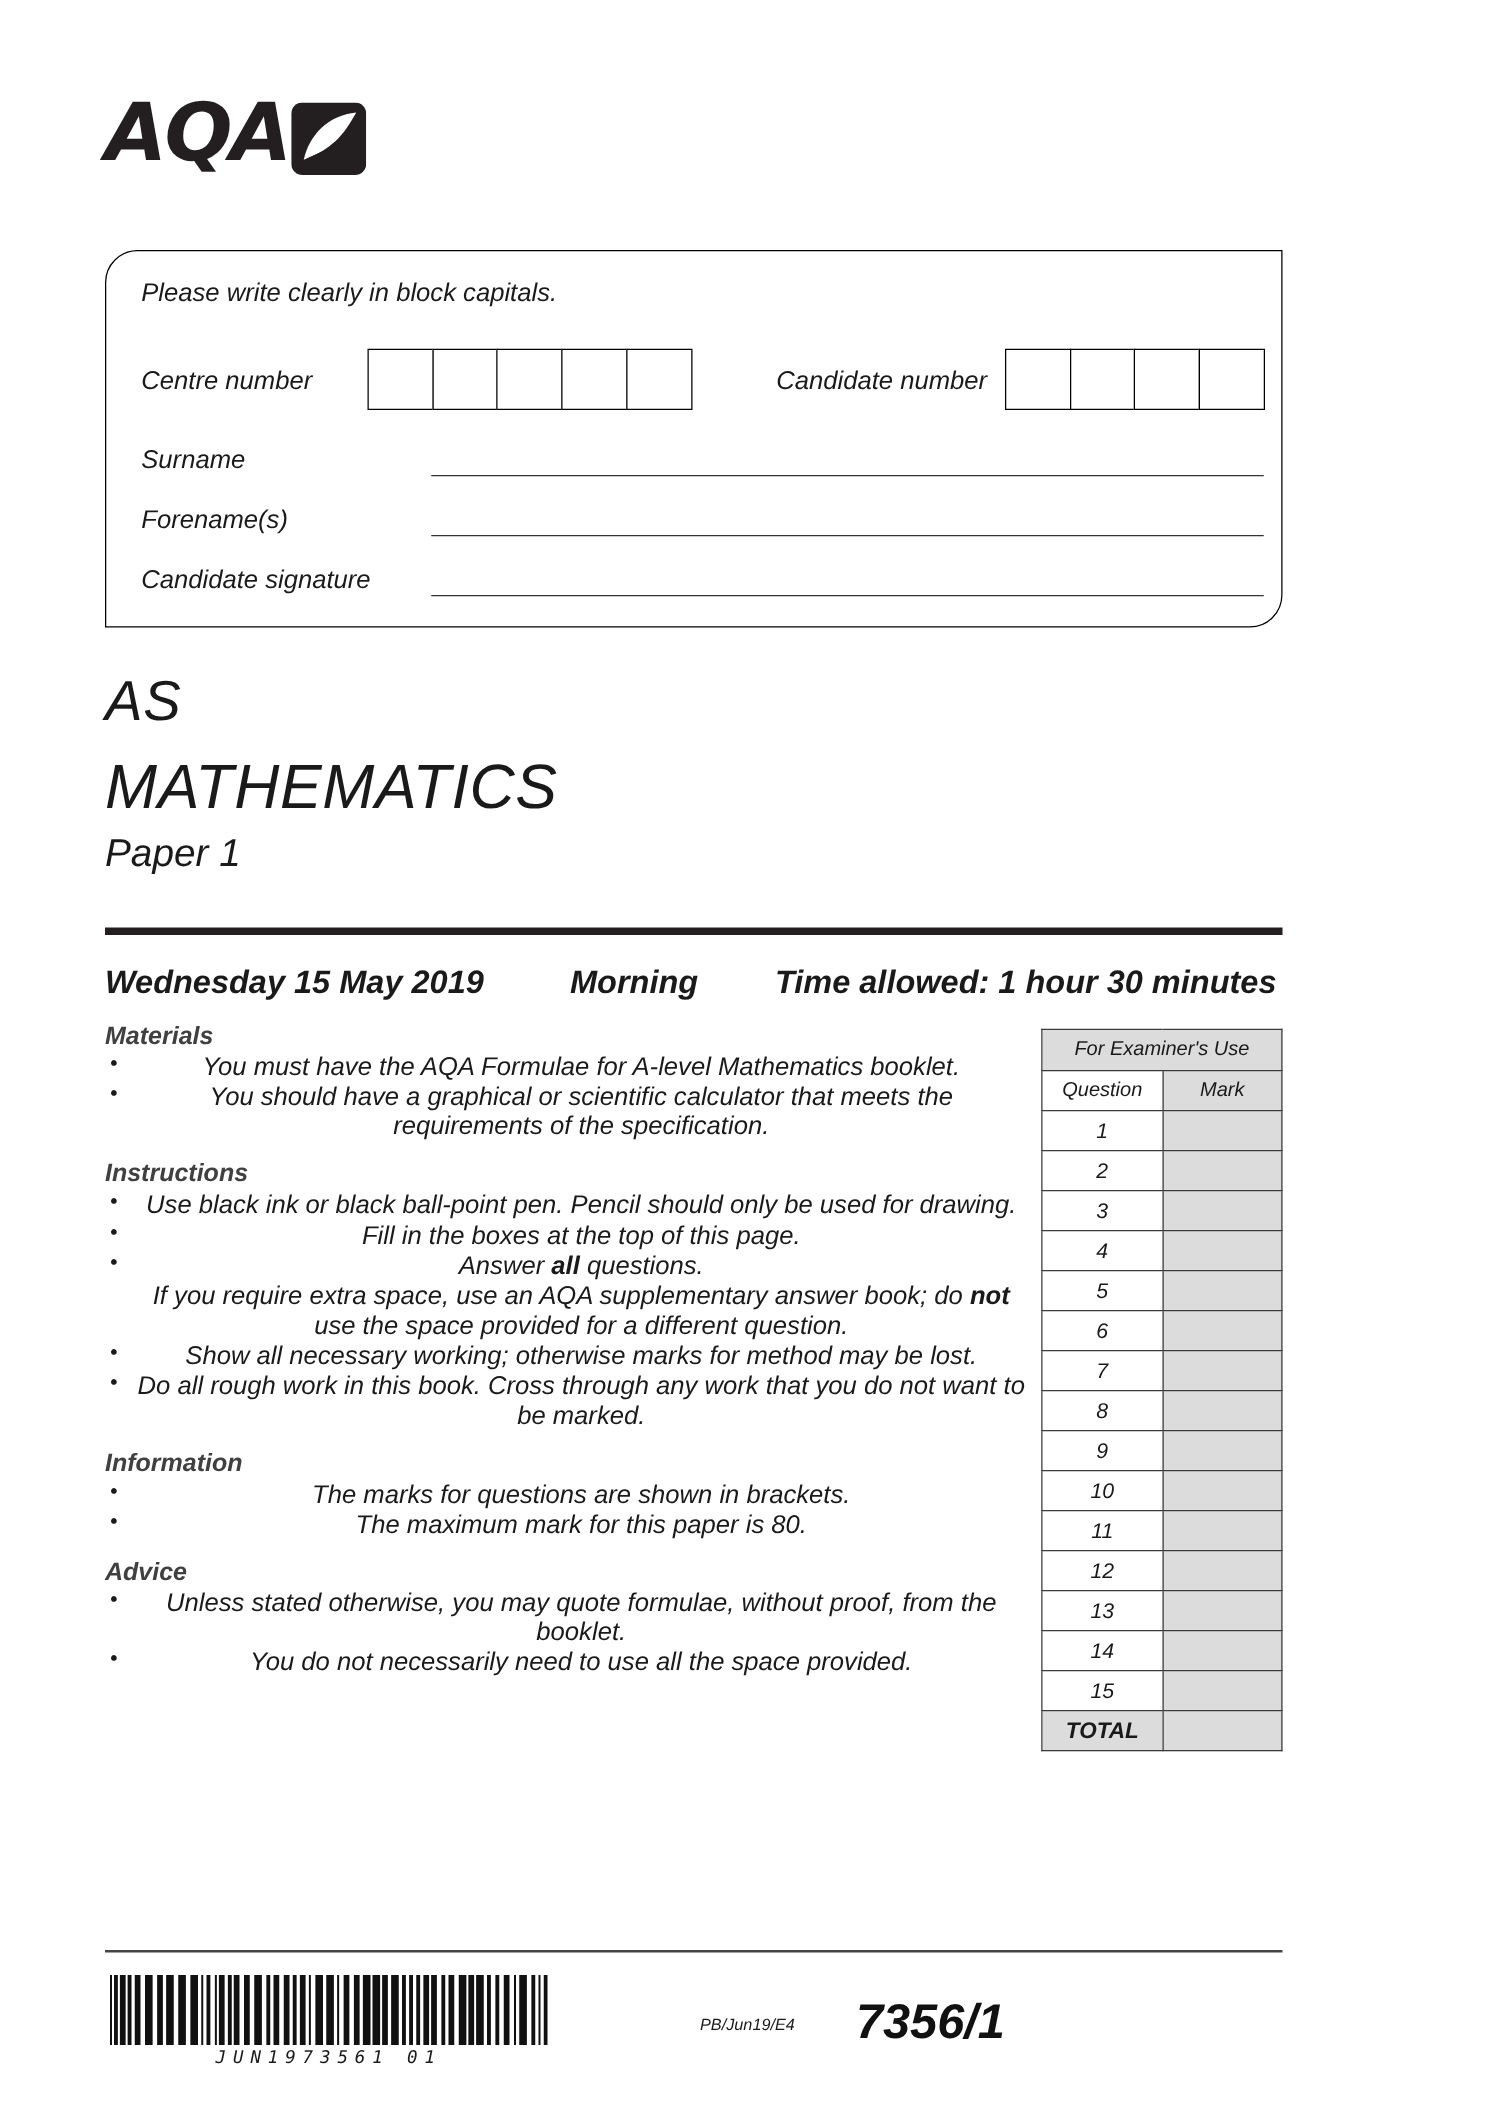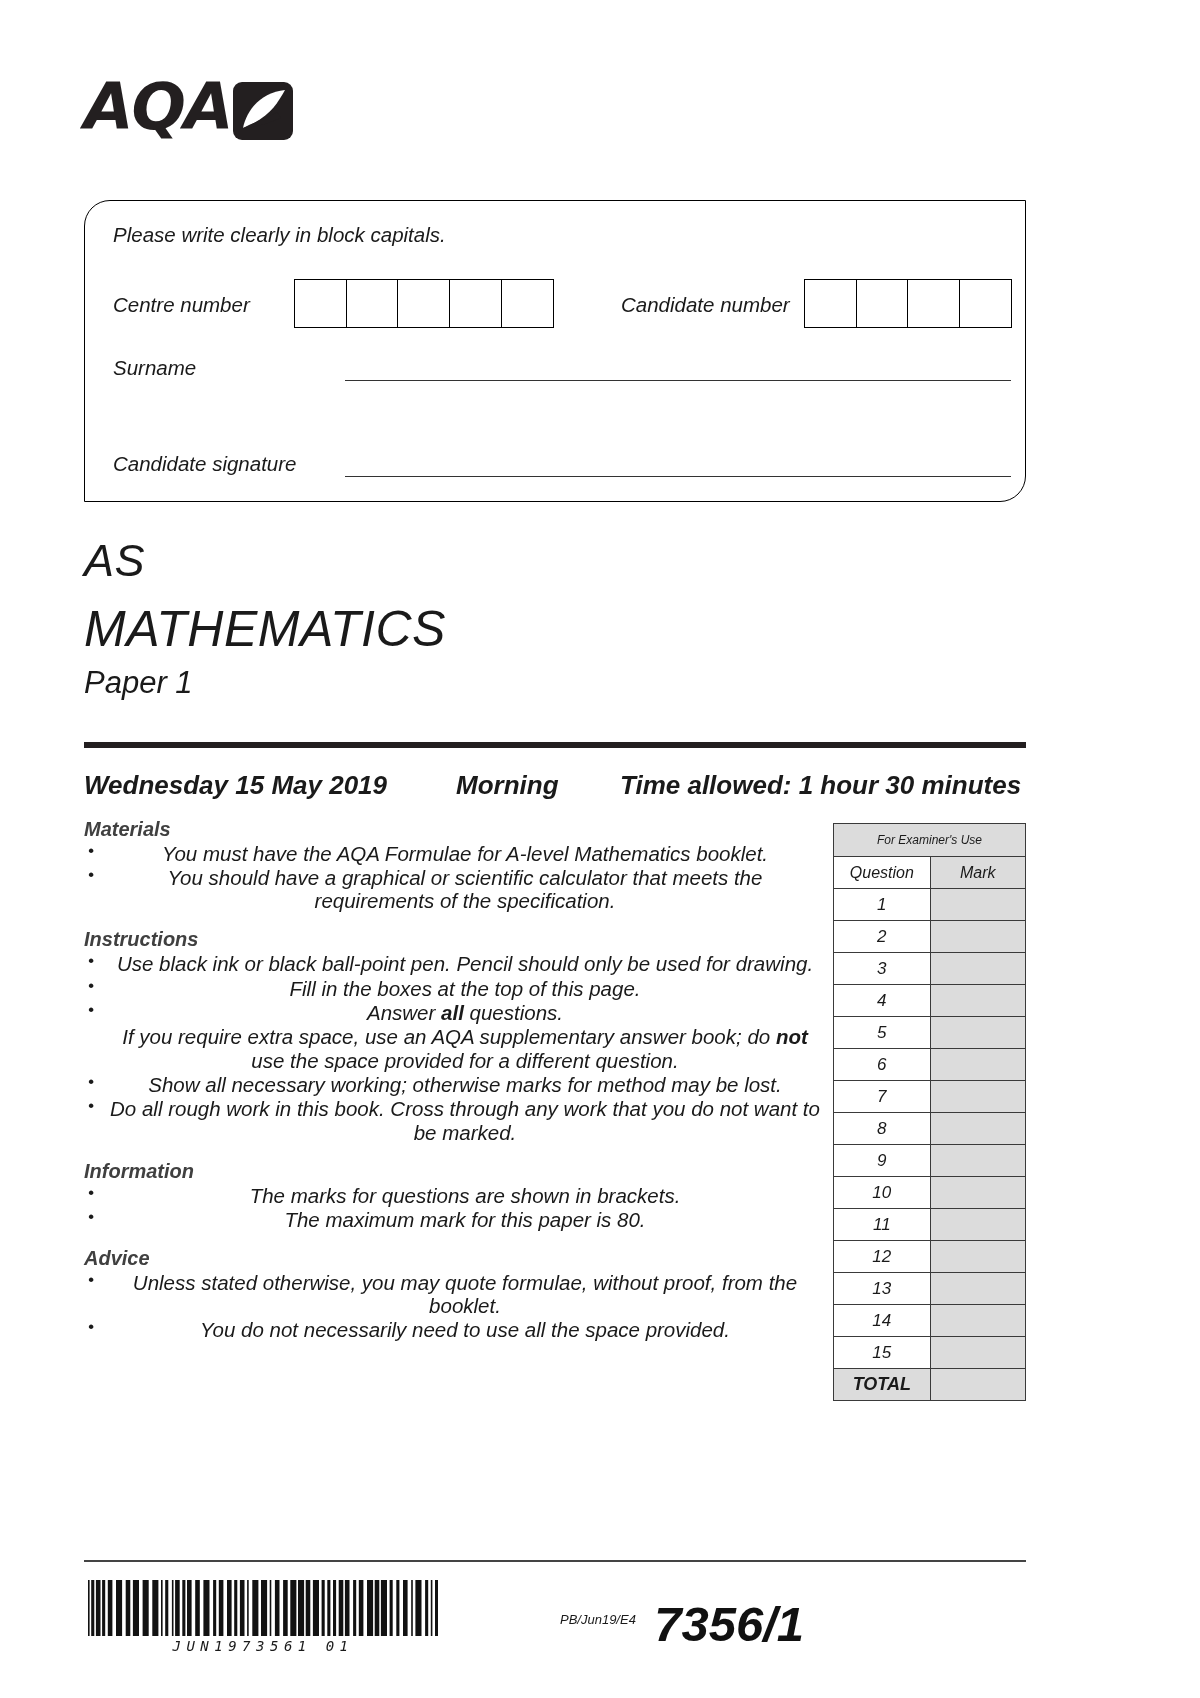--- a/index.html
+++ b/index.html
@@ -225,21 +225,21 @@
     border: 1.4px solid #3a3a3a;
     text-align: center;
     font-weight: normal;
     padding: 0;
     height: 32px;
     box-sizing: border-box;
   }
   .ex-table .hdr-span {
     background: #dcdcdc;
     height: 33px;
-    font-size: 12px;
+    font-size: 16px;
     text-align: center;
   }
   .ex-table .col-q {
     width: 97px;
     background: #ffffff;
   }
   .ex-table .col-m {
     width: 96px;
     background: #dcdcdc;
   }
@@ -283,21 +283,21 @@
     position: absolute;
     left: 560px;
     top: 1612px;
     font-size: 13px;
     color: #1a1a1a;
   }
   .paper-code {
     position: absolute;
     right: 172px;
     top: 1596px;
-    font-size: 49px;
+    font-size: 39px;
     font-weight: 700;
     color: #111;
     text-align: right;
   }
 </style>
 </head>
 <body>
 
 <div class="page">
 
@@ -328,20 +328,24 @@
       <span class="boxes cand-boxes">
         <span class="charbox"></span>
         <span class="charbox"></span>
         <span class="charbox"></span>
         <span class="charbox"></span>
       </span>
     </div>
 
     <div class="name-row r-surname">
       <span class="lbl">Surname</span>
+      <span class="rule"></span>
+    </div>
+    <div class="name-row r-forename">
+      <span class="lbl">Forename(s)</span>
       <span class="rule"></span>
     </div>
     <div class="name-row r-signature">
       <span class="lbl">Candidate signature</span>
       <span class="rule"></span>
     </div>
   </div>
 
   <div class="t-as">AS</div>
   <div class="t-subject">MATHEMATICS</div>

